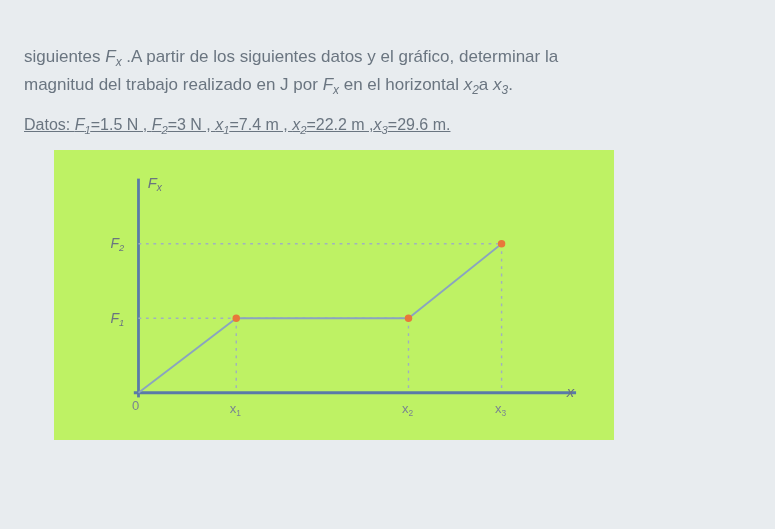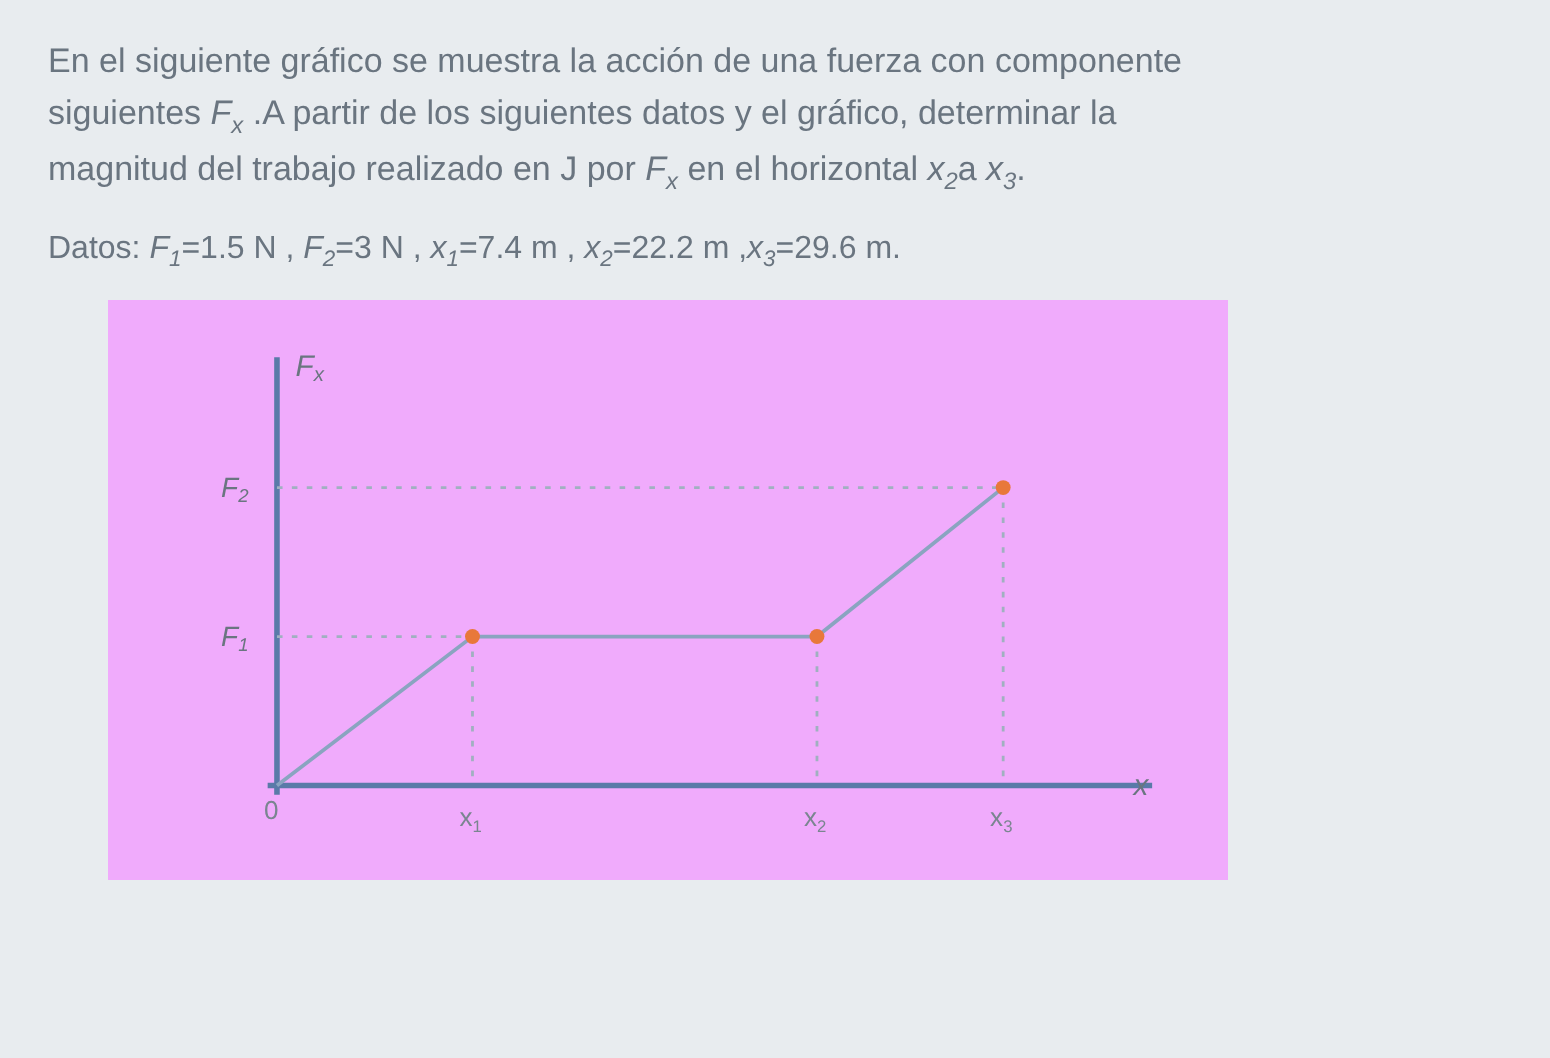--- a/index.html
+++ b/index.html
@@ -18,23 +18,24 @@
     .problem-text {
       font-size: 17px;
       line-height: 1.5;
       margin-bottom: 16px;
       color: #6a7580;
     }
     .datos-line {
       font-size: 16px;
       color: #6a7580;
       margin-bottom: 14px;
+      text-decoration: underline;
     }
     .chart-container {
-      background: #f0abfc;
+      background: #bef264;
       width: 560px;
       height: 290px;
       position: relative;
       margin-left: 30px;
       padding: 10px;
     }
     .chart-svg {
       width: 100%;
       height: 100%;
     }
@@ -53,21 +54,21 @@
       fill: #7a8590;
     }
     sub {
       font-size: 0.7em;
     }
   </style>
 </head>
 <body>
 
 <div class="problem-text">
-  <span>En el siguiente gráfico se muestra la acción de una fuerza con componente</span><br>
+  <br>
   <span>siguientes </span><i><span>F</span><sub>x</sub></i><span> .A partir de los siguientes datos y el gráfico, determinar la</span><br>
   <span>magnitud del trabajo realizado en J por </span><i><span>F</span><sub>x</sub></i><span> en el horizontal </span><i><span>x</span><sub>2</sub></i><span>a </span><i><span>x</span><sub>3</sub></i><span>.</span>
 </div>
 
 <div class="datos-line">
   <span>Datos: </span><i><span>F</span><sub>1</sub></i><span>=1.5 N , </span><i><span>F</span><sub>2</sub></i><span>=3 N , </span><i><span>x</span><sub>1</sub></i><span>=7.4 m , </span><i><span>x</span><sub>2</sub></i><span>=22.2 m ,</span><i><span>x</span><sub>3</sub></i><span>=29.6 m.</span>
 </div>
 
 <div class="chart-container">
   <svg class="chart-svg" viewBox="0 0 560 290">

